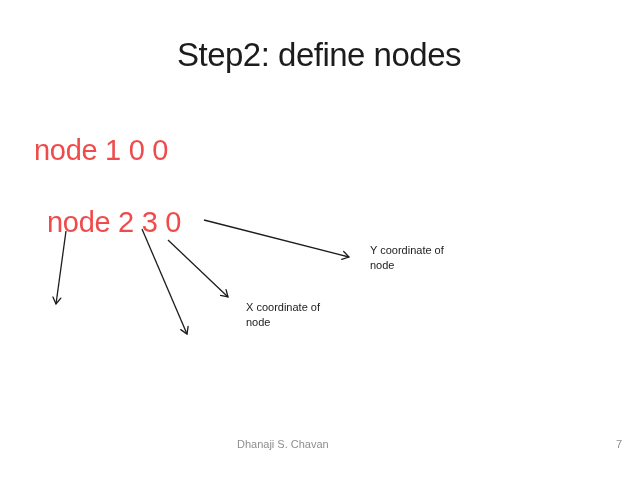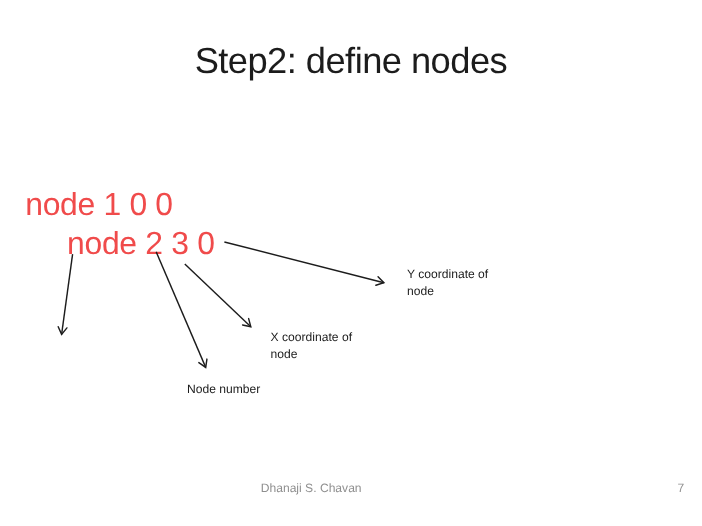--- a/index.html
+++ b/index.html
@@ -33,22 +33,22 @@
   }
 
   .code {
     position: absolute;
     color: var(--code-red);
     font-size: 29px;
     font-weight: 400;
     white-space: nowrap;
     letter-spacing: -0.3px;
   }
-  .code-1 { left: 23px; top: 134px; margin-top: 36px; }
-  .code-2 { left: 61px; top: 206px; }
+  .code-1 { left: 34px; top: 134px; }
+  .code-2 { left: 47px; top: 206px; }
 
   .arrows {
     position: absolute;
     left: 0;
     top: 0;
     width: 638px;
     height: 478px;
     pointer-events: none;
   }
   .arrows line {
@@ -101,21 +101,20 @@
         <path d="M1.5,1 L8,5 L1.5,9" fill="none" stroke="#1c1c1c" stroke-width="1.3" stroke-linecap="round"></path>
       </marker>
     </defs>
     <line x1="66" y1="231" x2="56" y2="304" marker-end="url(#ah)"></line>
     <line x1="142" y1="229" x2="187" y2="334" marker-end="url(#ah)"></line>
     <line x1="168" y1="240" x2="228" y2="297" marker-end="url(#ah)"></line>
     <line x1="204" y1="220" x2="349" y2="257" marker-end="url(#ah)"></line>
   </svg>
 
 
-  <div class="label label-node-number">Node number</div>
 
   <div class="label label-x-coord">X coordinate of
 node</div>
 
   <div class="label label-y-coord">Y coordinate of
 node</div>
 
   <div class="footer-author">Dhanaji S. Chavan</div>
 
   <div class="footer-page">7</div>

